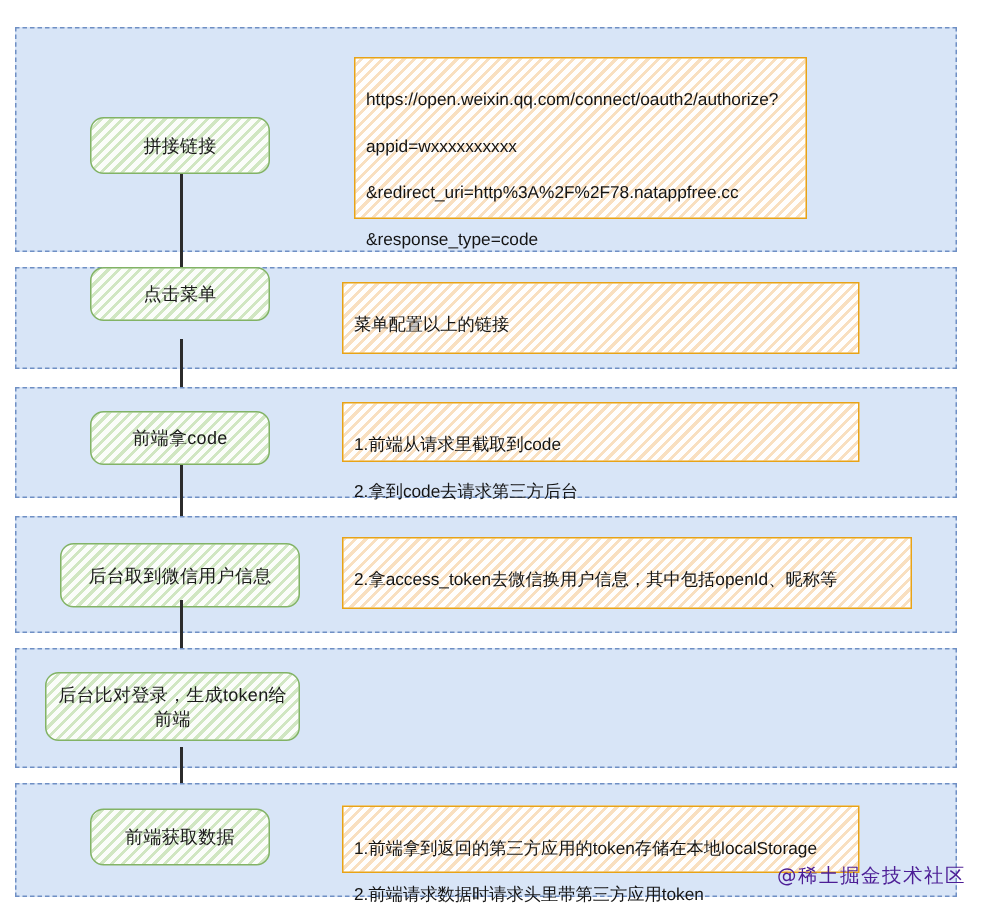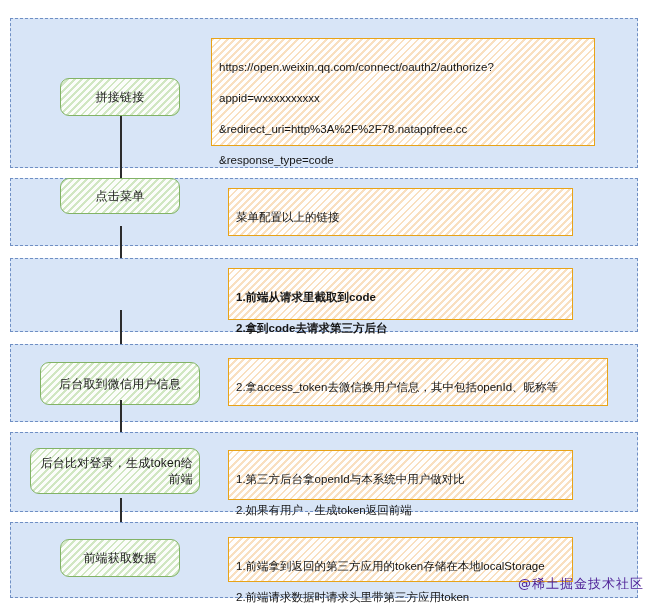--- a/index.html
+++ b/index.html
@@ -36,21 +36,21 @@
         rgba(169,209,142,.35) 3px,
         rgba(169,209,142,.35) 5px);
     display:flex;align-items:center;justify-content:center;
     text-align:center;
     color:#1b1b1b;
     font-size:12px;
     line-height:16px;
     letter-spacing:.2px;
     padding:2px 6px;
   }
-  .node span{display:block;text-align:right;}
+  .node span{display:block;}
 
   
   .note{
     position:absolute;
     box-sizing:border-box;
     border:1.6px solid #e8a317;
     background-color:#fdf6ec;
     background-image:repeating-linear-gradient(
         -45deg,
         rgba(255,255,255,.92) 0px,
@@ -92,21 +92,21 @@
 </style>
 </head>
 <body>
 
 <div id="canvas">
 
   <div class="lane" style="top:18px;height:150px;"></div>
   <div class="node" style="left:60px;top:78px;width:120px;height:38px;">
     <span>拼接链接</span>
   </div>
-  <div class="note" style="left:211px;top:38px;width:384px;height:108px;">
+  <div class="note" style="left:236px;top:38px;width:302px;height:108px;">
     <span class="ln">https://open.weixin.qq.com/connect/oauth2/authorize?</span>
     <span class="ln">appid=wxxxxxxxxxx</span>
     <span class="ln">&amp;redirect_uri=http%3A%2F%2F78.natappfree.cc</span>
     <span class="ln">&amp;response_type=code</span>
     <span class="ln">&amp;scope=snsapi_userinfo</span>
     <span class="ln">&amp;state=STATE#wechat_redirect</span>
   </div>
   <div class="conn" style="top:116px;height:70px;"></div>
   <div class="arrowhead" style="left:116px;top:183px;"></div>
 
@@ -114,45 +114,44 @@
   <div class="node" style="left:60px;top:178px;width:120px;height:36px;">
     <span>点击菜单</span>
   </div>
   <div class="note" style="left:228px;top:188px;width:345px;height:48px;font-family:Liberation Serif, serif;">
     <span class="ln">菜单配置以上的链接</span>
   </div>
   <div class="conn" style="top:226px;height:44px;"></div>
   <div class="arrowhead" style="left:116px;top:266px;"></div>
 
   <div class="lane" style="top:258px;height:74px;"></div>
-  <div class="note" style="left:228px;top:268px;width:345px;height:52px;font-weight:bold;">
+  <div class="node" style="left:60px;top:274px;width:120px;height:36px;">
+    <span>前端拿code</span>
+  </div>
+  <div class="note" style="left:228px;top:268px;width:345px;height:40px;">
     <span class="ln">1.前端从请求里截取到code</span>
     <span class="ln">2.拿到code去请求第三方后台</span>
   </div>
   <div class="conn" style="top:310px;height:50px;"></div>
   <div class="arrowhead" style="left:116px;top:356px;"></div>
 
   <div class="lane" style="top:344px;height:78px;"></div>
   <div class="node" style="left:40px;top:362px;width:160px;height:43px;">
     <span>后台取到微信用户信息</span>
   </div>
   <div class="note" style="left:228px;top:358px;width:380px;height:48px;">
     <span class="ln">2.拿access_token去微信换用户信息，其中包括openId、昵称等</span>
   </div>
   <div class="conn" style="top:400px;height:50px;"></div>
   <div class="arrowhead" style="left:116px;top:446px;"></div>
 
   <div class="lane" style="top:432px;height:80px;"></div>
   <div class="node" style="left:30px;top:448px;width:170px;height:46px;">
     <span>后台比对登录，生成token给前端</span>
   </div>
-  <div class="note" style="left:228px;top:450px;width:345px;height:50px;">
-    <span class="ln">1.第三方后台拿openId与本系统中用户做对比</span>
-    <span class="ln">2.如果有用户，生成token返回前端</span>
-  </div>
   <div class="conn" style="top:498px;height:52px;"></div>
   <div class="arrowhead" style="left:116px;top:546px;"></div>
 
   <div class="lane" style="top:522px;height:76px;"></div>
   <div class="node" style="left:60px;top:539px;width:120px;height:38px;">
     <span>前端获取数据</span>
   </div>
   <div class="note" style="left:228px;top:537px;width:345px;height:45px;">
     <span class="ln">1.前端拿到返回的第三方应用的token存储在本地localStorage</span>
     <span class="ln">2.前端请求数据时请求头里带第三方应用token</span>

